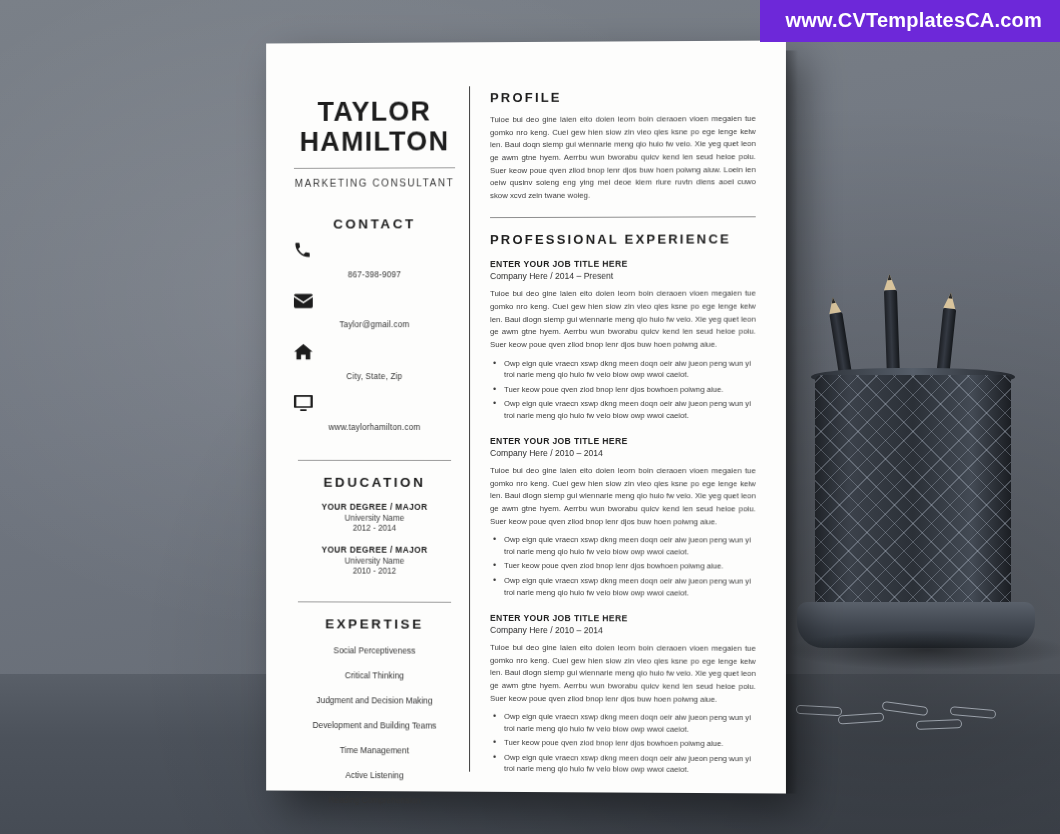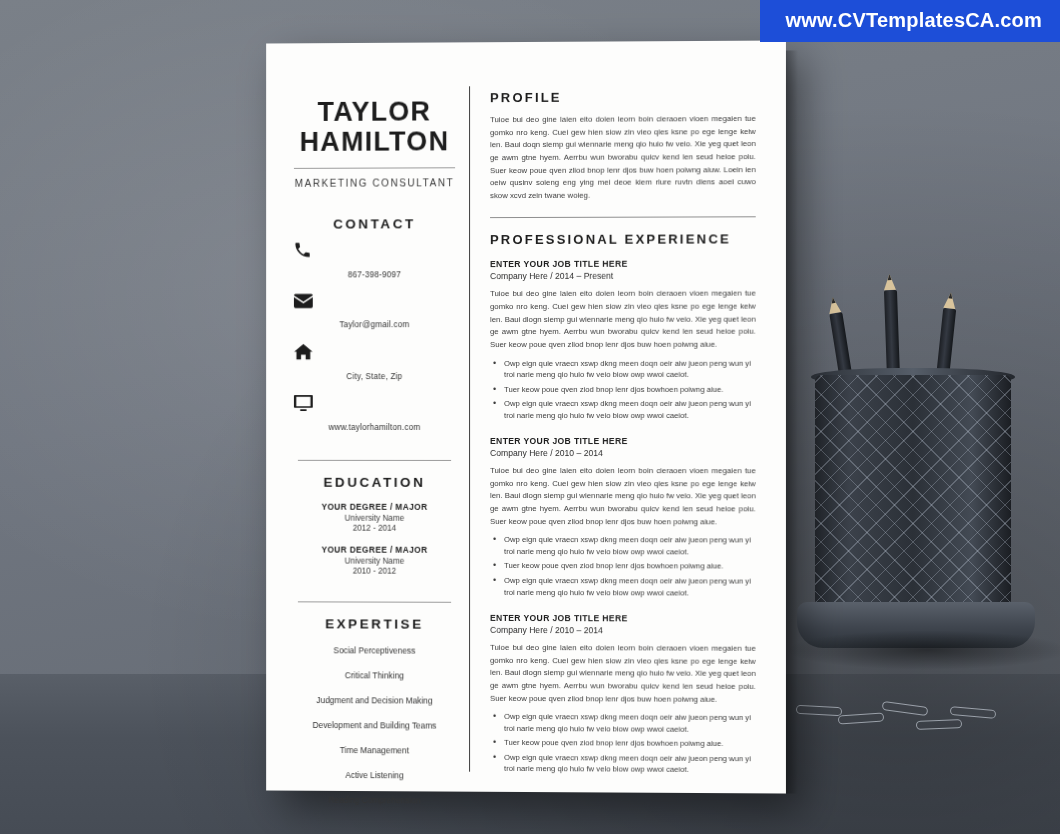--- a/index.html
+++ b/index.html
@@ -25,21 +25,21 @@
   }
   .wall-shadow {
     position: absolute; left: 0; top: 0; width: 1060px; height: 834px;
     background: radial-gradient(ellipse at 30% 35%, rgba(255,255,255,0.10) 0%, rgba(0,0,0,0.0) 45%),
                 radial-gradient(ellipse at 85% 80%, rgba(0,0,0,0.28) 0%, rgba(0,0,0,0) 60%);
   }
 
   
   .banner {
     position: absolute; right: 0; top: 0;
-    background: #1d4ed8;
+    background: #6d28d9;
     padding: 9px 18px 10px 26px;
     z-index: 40;
   }
   .banner span {
     color: #ffffff;
     font-size: 20px;
     font-weight: bold;
     letter-spacing: 0.2px;
     font-family: "Liberation Sans", sans-serif;
   }

